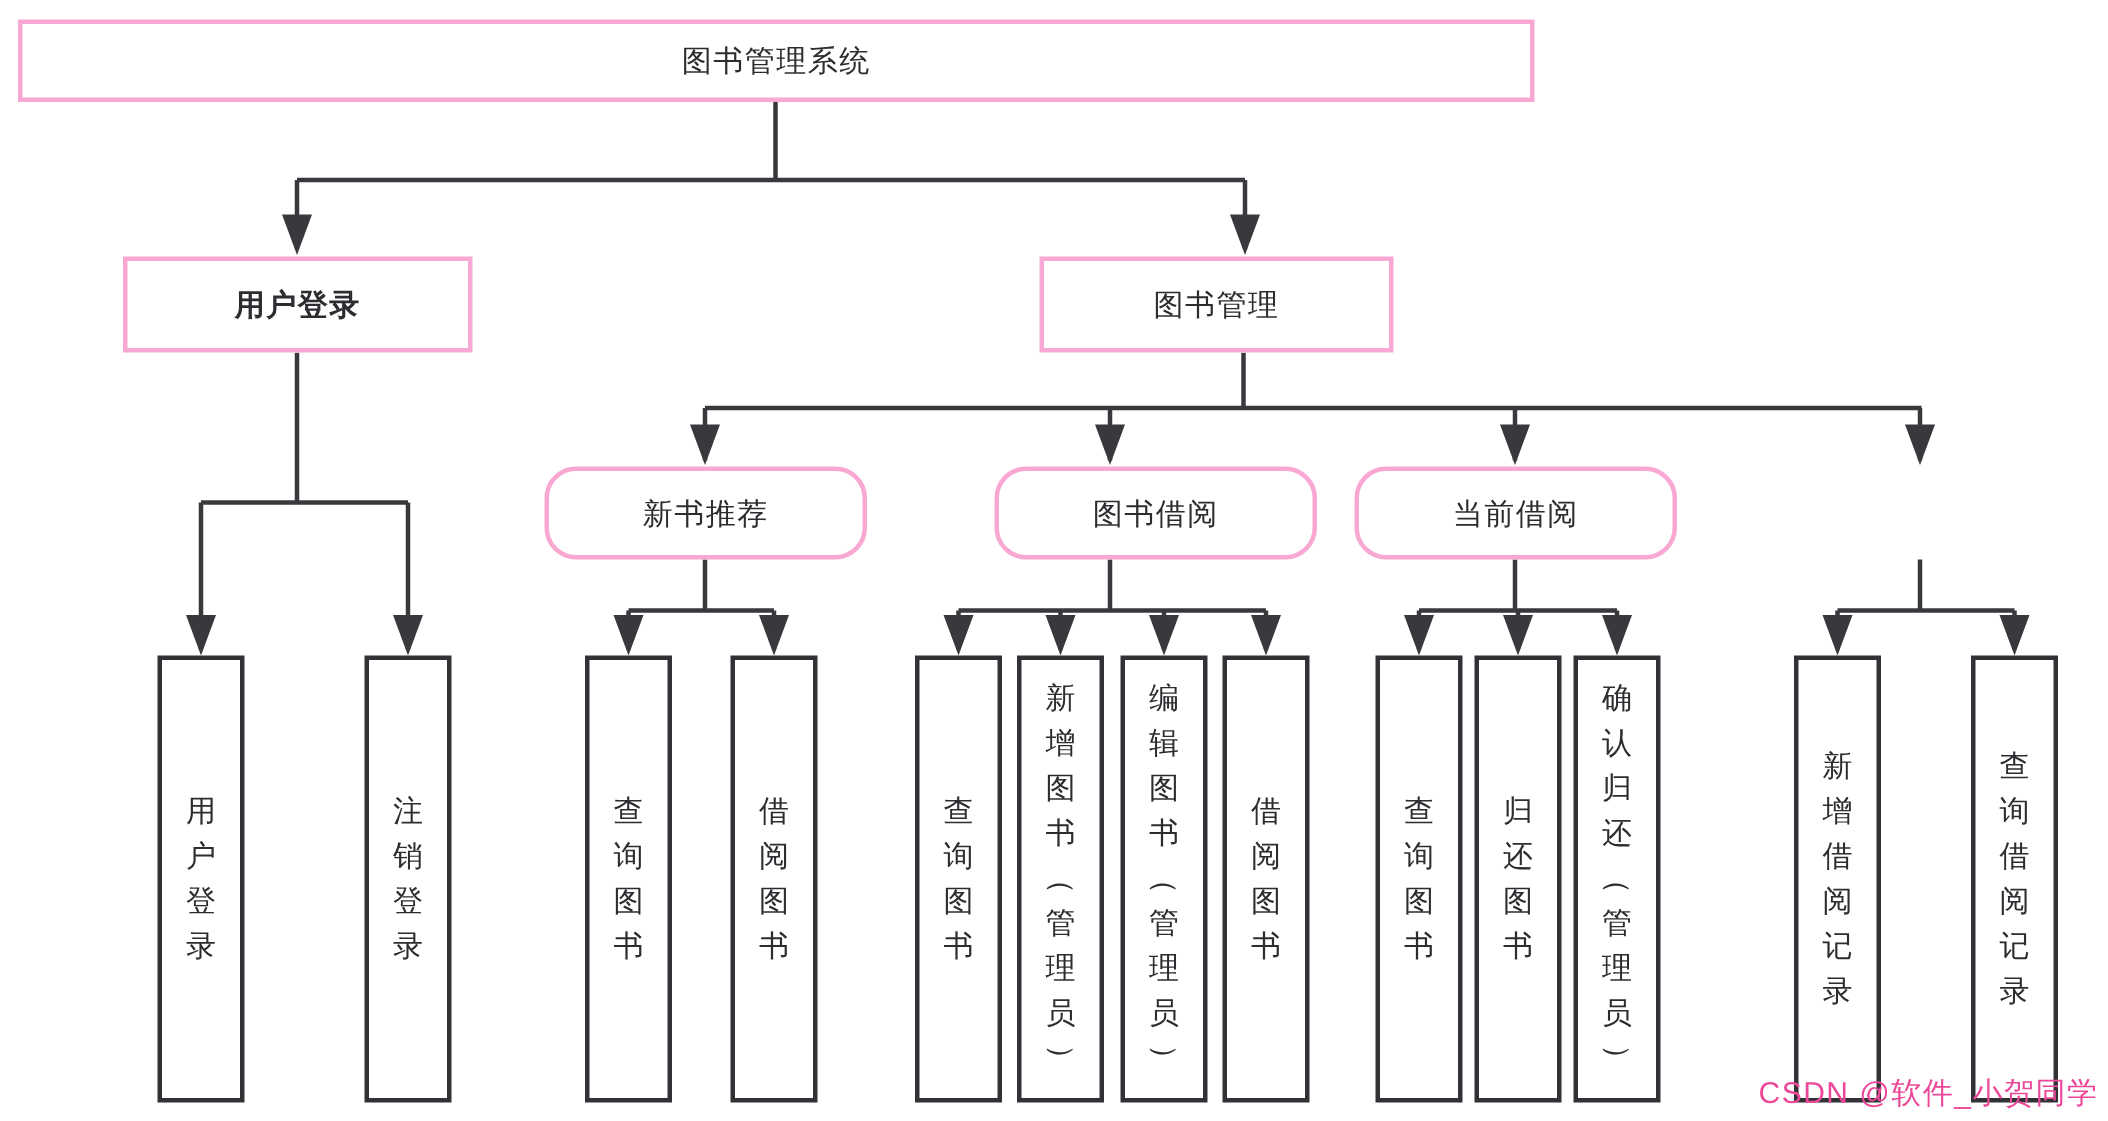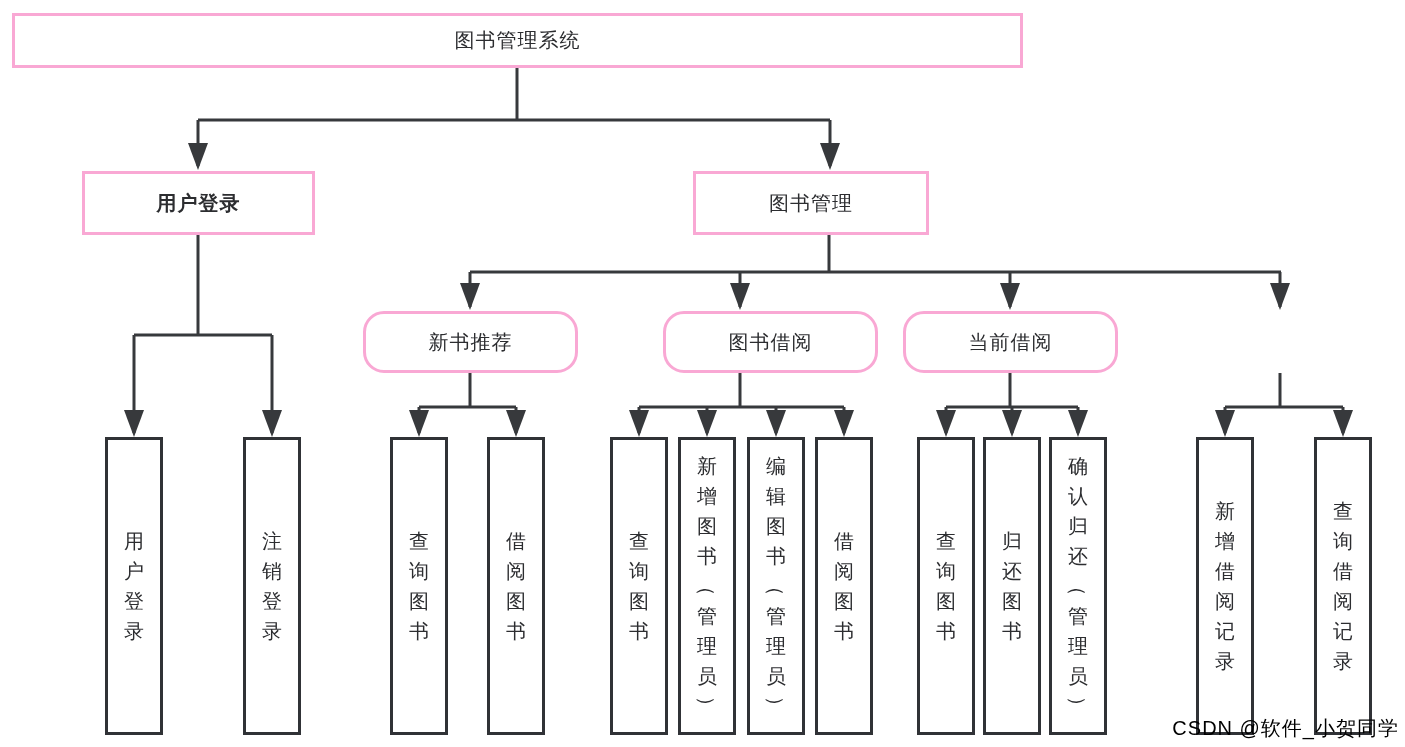--- a/index.html
+++ b/index.html
@@ -54,21 +54,21 @@
     height: 30px;
     line-height: 30px;
     text-align: center;
   }
   .vchar.rot { transform: rotate(90deg); }
   .watermark {
     position: absolute;
     top: 715px;
     right: 6px;
     font-size: 20px;
-    color: #000000;
+    color: #ec4899;
     letter-spacing: 1px;
     white-space: nowrap;
   }
 </style>
 </head>
 <body>
 
 <div class="canvas">
 
   <svg class="connectors" width="1405" height="747" viewBox="0 0 1405 747">

